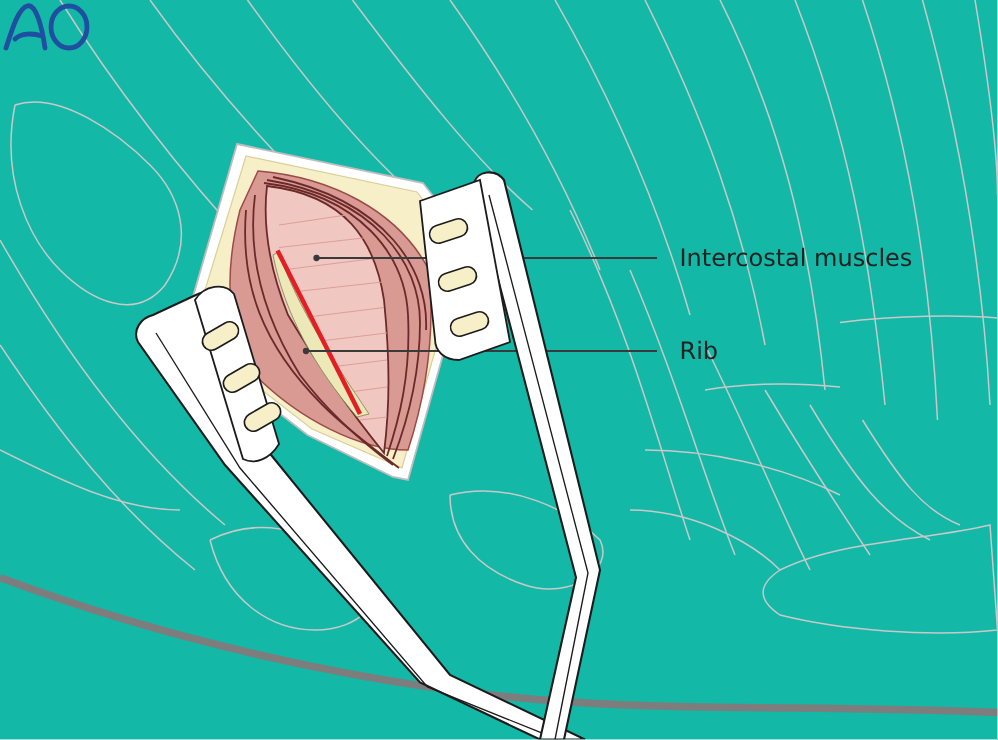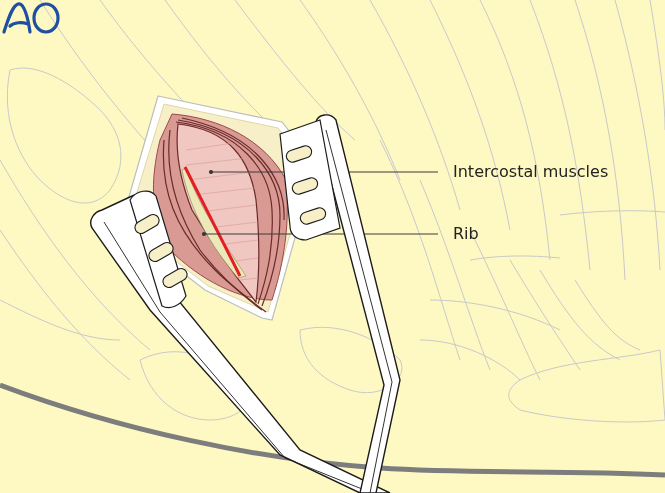--- a/index.html
+++ b/index.html
@@ -1,16 +1,16 @@
 <!DOCTYPE html>
 <html><head>
 <meta charset="utf-8">
 <style>
   html, body { margin: 0; padding: 0; background: #ffffff; }
-  #stage { position: relative; width: 665px; height: 493px; overflow: hidden; background: #fef9c3; }
+  #stage { position: relative; width: 665px; height: 493px; overflow: hidden; background: #14b8a6; }
   #stage svg { position: absolute; left: 0; top: 0; }
   .label {
     position: absolute;
     font-family: "DejaVu Sans", "Liberation Sans", sans-serif;
     font-size: 16px;
     color: #222222;
     white-space: nowrap;
     line-height: 1;
   }
   .logo {

